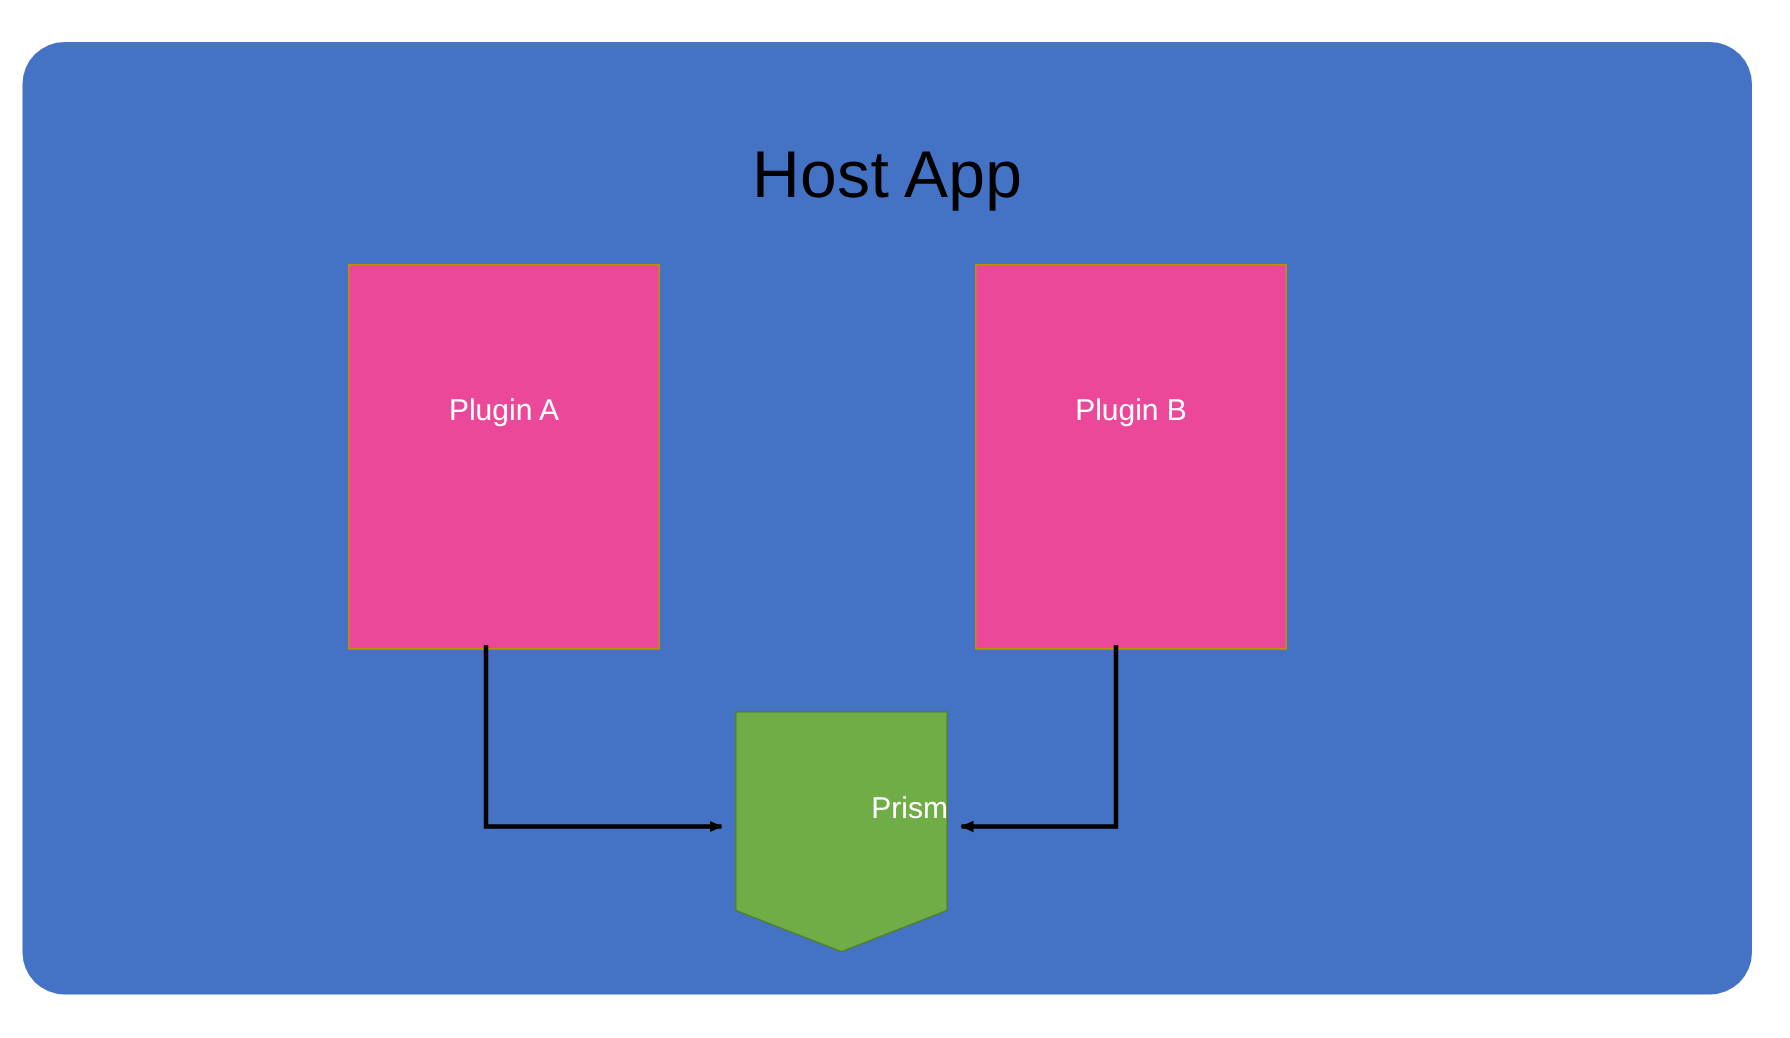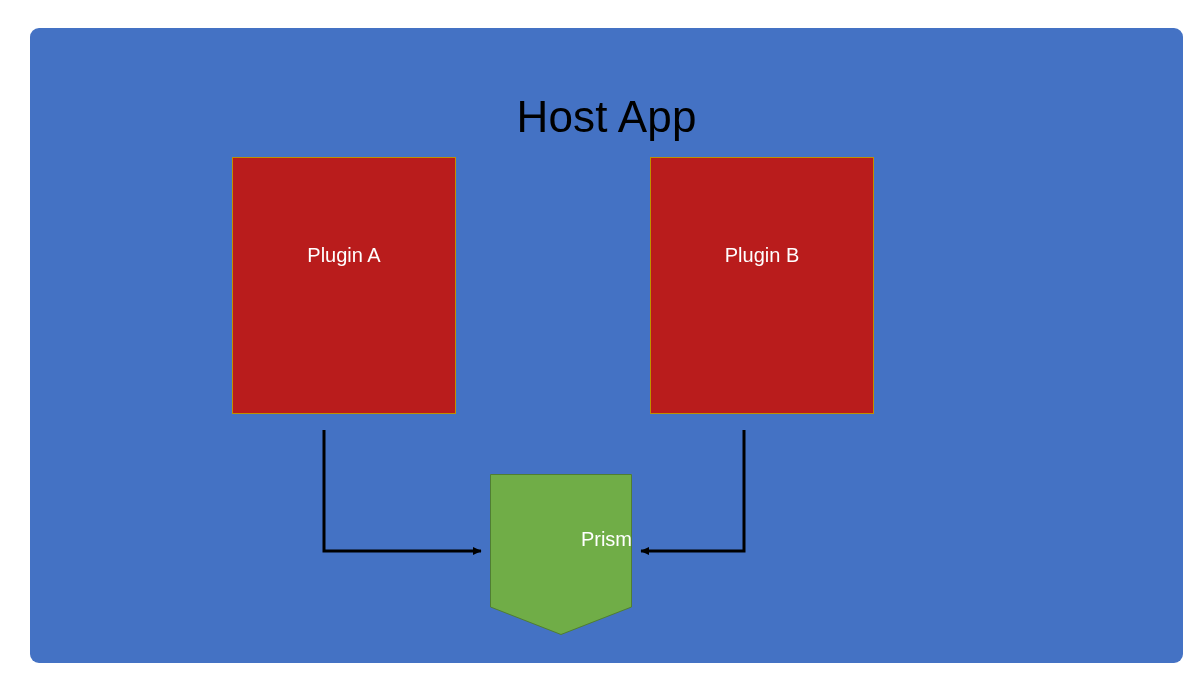--- a/index.html
+++ b/index.html
@@ -20,50 +20,50 @@
     position: absolute;
     left: 0;
     top: 0;
     width: 1193px;
     height: 692px;
   }
 
   
   .host-container {
     position: absolute;
-    left: 30px;
+    left: 15px;
     top: 28px;
     width: 1153px;
     height: 635px;
     background: #4472C4;
-    border-radius: 9px;
+    border-radius: 28px;
     box-sizing: border-box;
   }
 
   .host-title {
     position: absolute;
     left: 0;
     top: 62px;
     width: 1153px;
     text-align: center;
     font-size: 44px;
     line-height: 54px;
     color: #000000;
     font-weight: 400;
     letter-spacing: 0.2px;
     white-space: nowrap;
   }
 
   
   .plugin-box {
     position: absolute;
-    top: 157px;
-    width: 224px;
+    top: 176px;
+    width: 208px;
     height: 257px;
-    background: #b91c1c;
+    background: #ec4899;
     border: 1px solid #BF9000;
     box-sizing: border-box;
   }
   .plugin-box.plugin-a { left: 232px; }
   .plugin-box.plugin-b { left: 650px; padding-left: 23px; }
 
   .plugin-label {
     position: absolute;
     left: 0;
     top: 84px;

